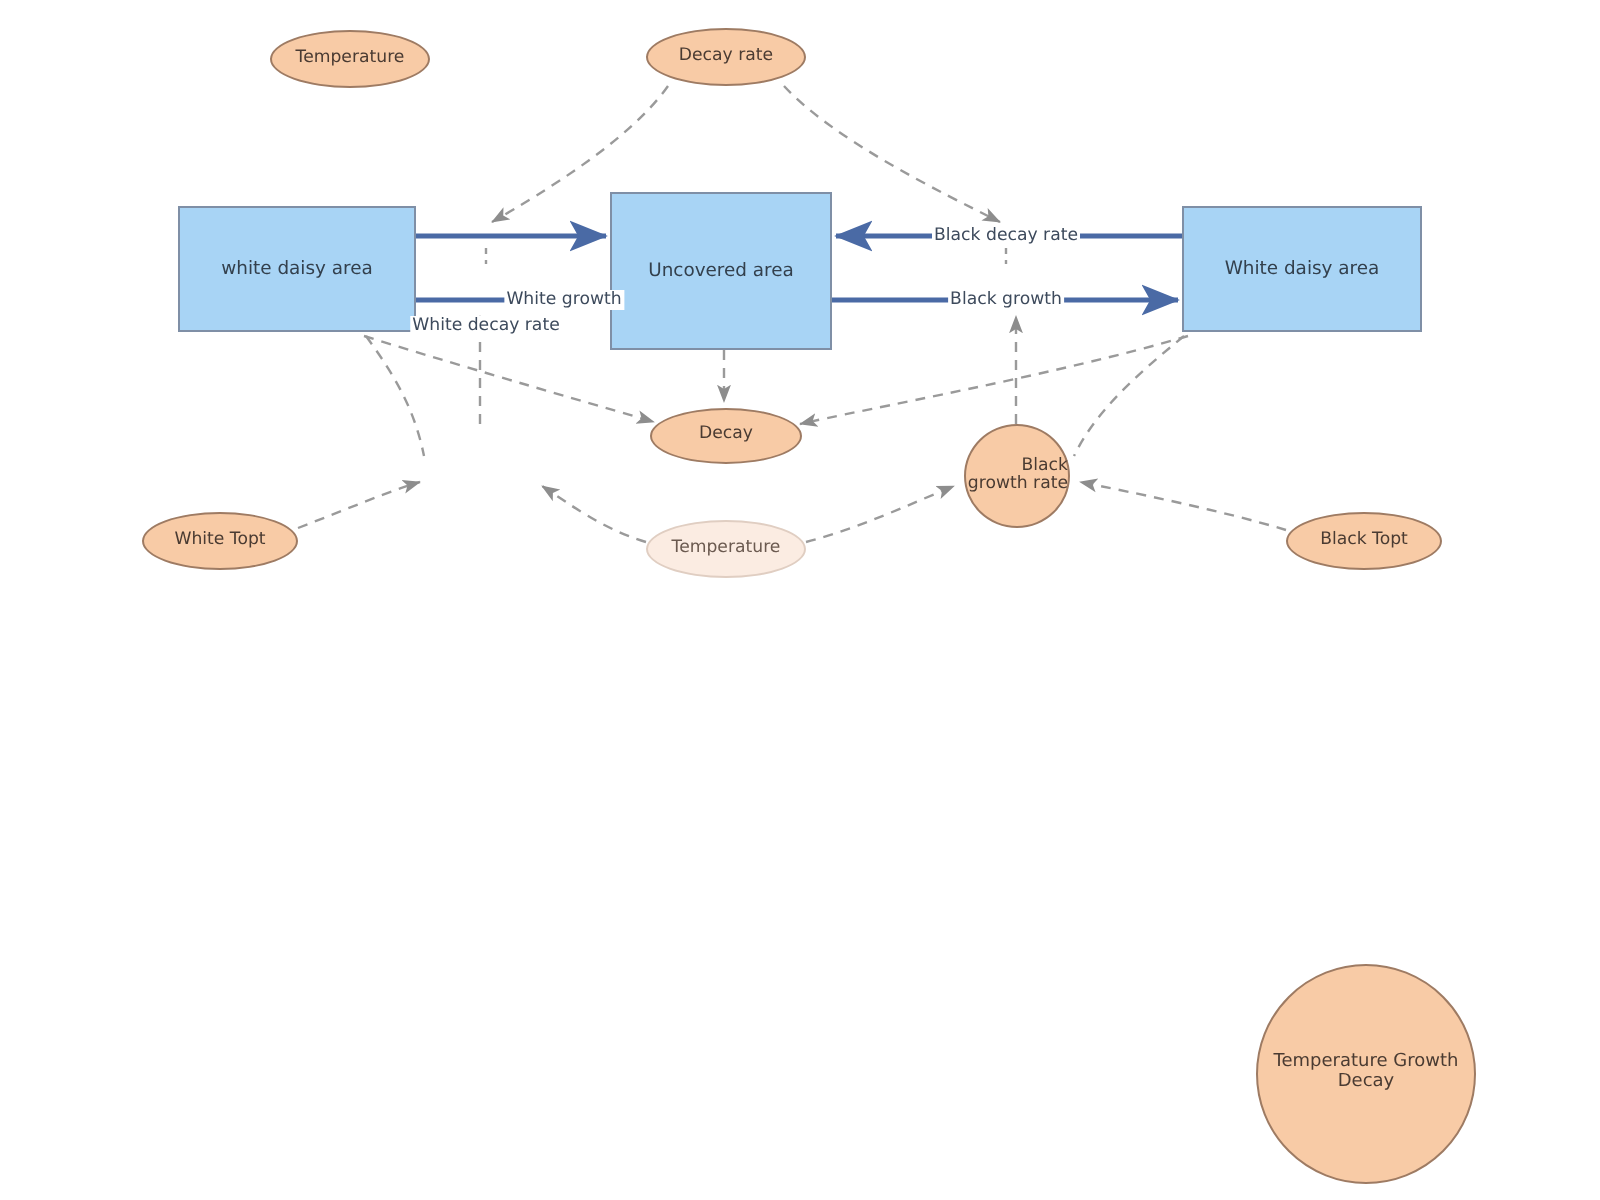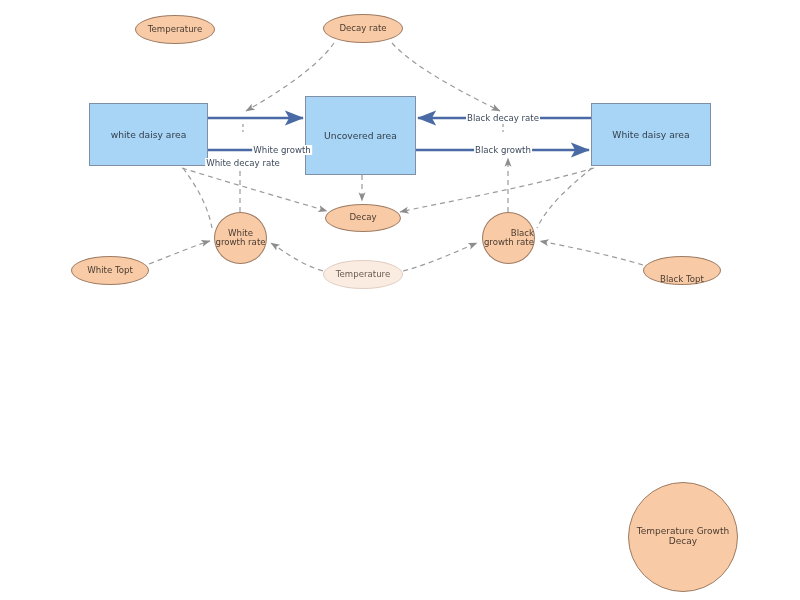--- a/index.html
+++ b/index.html
@@ -165,37 +165,34 @@
   </div>
 
   <div class="node aux" style="left:323px; top:14px; width:80px; height:29px;">
     <span>Decay rate</span>
   </div>
 
   <div class="node aux" style="left:325px; top:204px; width:76px; height:28px;">
     <span>Decay</span>
   </div>
 
-  <div class="node aux" style="left:214px; top:212px; width:53px; height:52px;">
-    <span>White growth rate</span>
-  </div>
 
   <div class="node aux" style="left:482px; top:212px; width:53px; height:52px;text-align:right;">
     <span>Black growth rate</span>
   </div>
 
   <div class="node aux ghost" style="left:323px; top:260px; width:80px; height:29px;">
     <span>Temperature</span>
   </div>
 
   <div class="node aux" style="left:71px; top:256px; width:78px; height:29px;justify-content:center;">
     <span>White Topt</span>
   </div>
 
-  <div class="node aux" style="left:643px; top:256px; width:78px; height:29px;align-items:flex-end;">
+  <div class="node aux" style="left:643px; top:256px; width:78px; height:29px;">
     <span>Black Topt</span>
   </div>
 
   <div class="node aux big" style="left:628px; top:482px; width:110px; height:110px;">
     <span>Temperature Growth Decay</span>
   </div>
 
   <div class="flowlabel" style="left:243px; top:118px;margin-top:45px;">White decay rate</div>
 
   <div class="flowlabel" style="left:243px; top:150px;margin-left:39px;">White growth</div>

